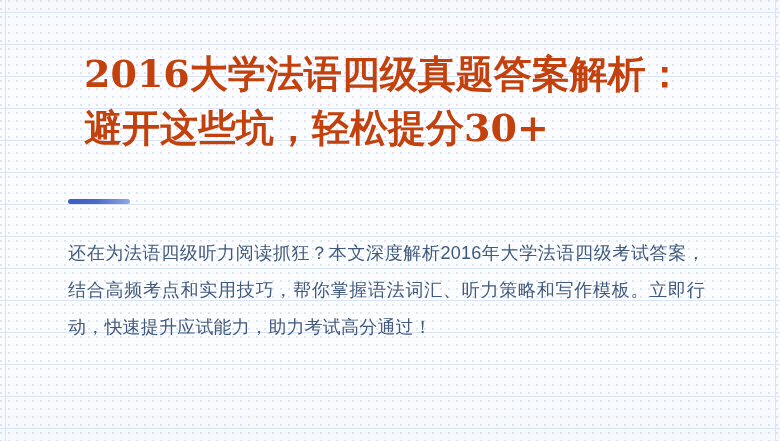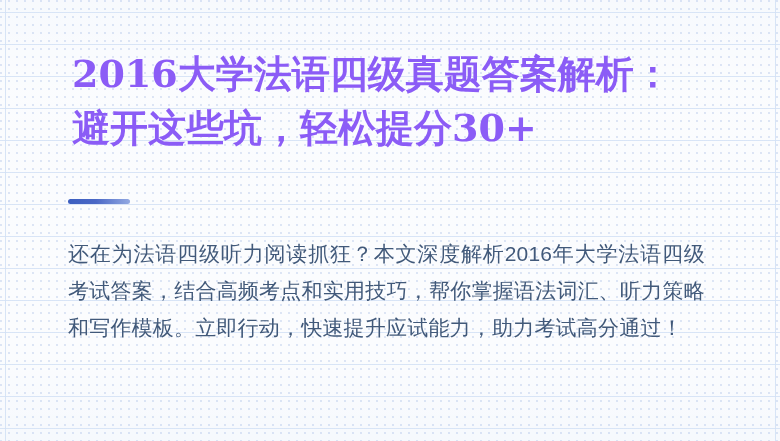--- a/index.html
+++ b/index.html
@@ -86,25 +86,25 @@
   .content {
     position: absolute;
     left: 68px;
     top: 0;
     width: 652px;
     height: 441px;
   }
 
   .title {
     position: absolute;
-    left: 4px;
+    left: 16px;
     top: 47px;
     width: 646px;
     margin: 0;
-    color: #8b5cf6;
+    color: #c2410c;
     font-family: "DejaVu Serif", "Liberation Serif", serif;
     font-weight: 700;
     font-size: 38px;
     line-height: 54px;
     letter-spacing: 0px;
     white-space: pre-line;
     text-rendering: optimizeLegibility;
   }
 
   .divider {
@@ -119,21 +119,21 @@
 
   .summary {
     position: absolute;
     left: 0;
     top: 235px;
     width: 637px;
     margin: 0;
     color: #41597a;
     font-family: "Liberation Sans", "DejaVu Sans", sans-serif;
     font-weight: 400;
-    font-size: 21px;
+    font-size: 18px;
     line-height: 37px;
     letter-spacing: 0.2px;
     text-align: justify;
     text-justify: inter-ideograph;
   }
 </style>
 </head>
 <body>
 
 <div id="poster">

